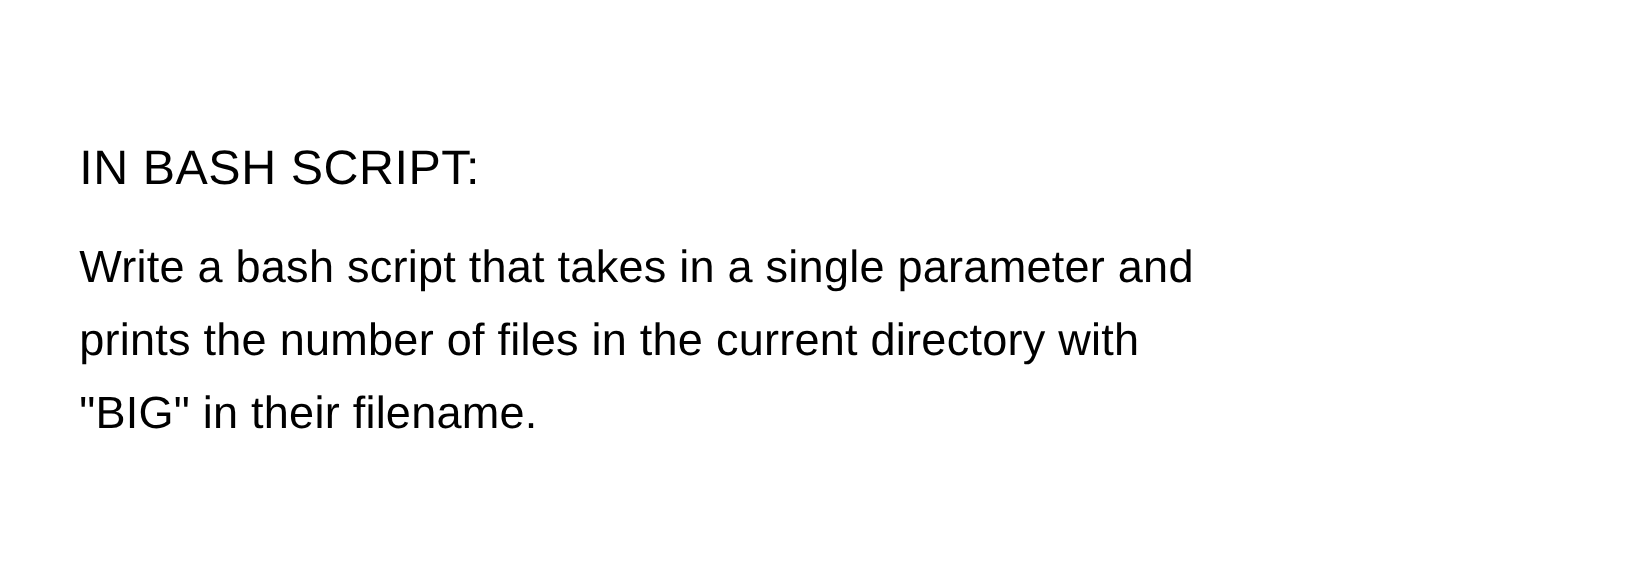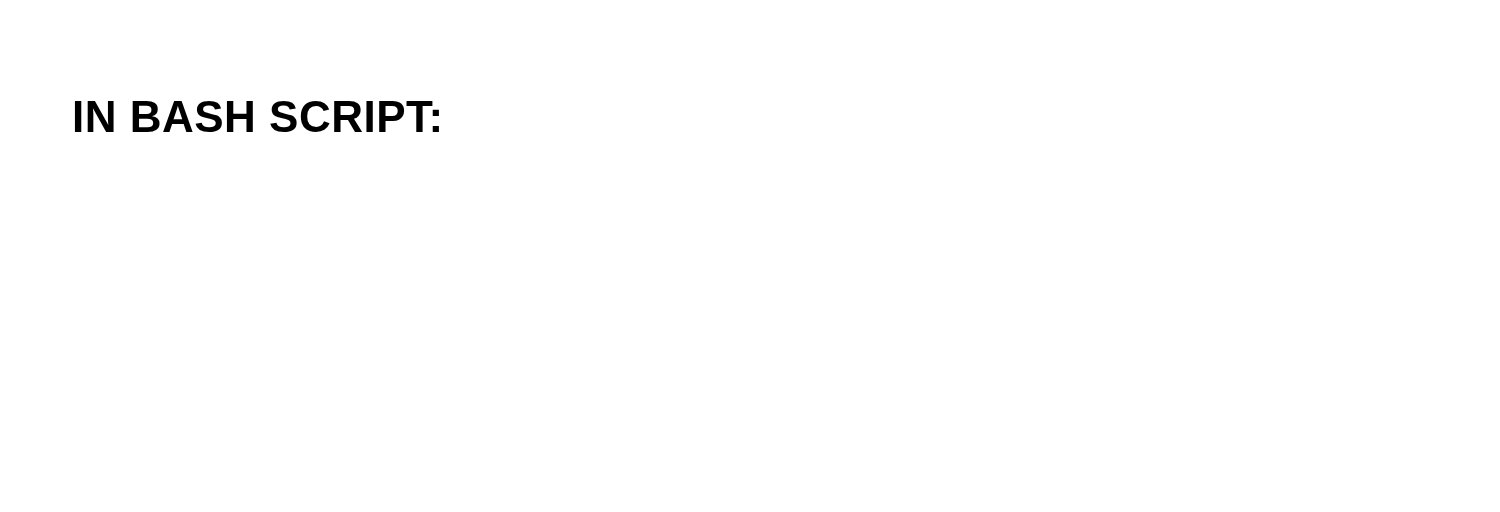--- a/index.html
+++ b/index.html
@@ -13,30 +13,32 @@
       background: #ffffff;
       font-family: -apple-system, BlinkMacSystemFont, "Segoe UI", Helvetica, Arial, sans-serif;
       color: #000000;
     }
     .container {
       padding: 88px 72px 0 72px;
       max-width: 1180px;
     }
     .heading {
       font-size: 44px;
-      font-weight: 700;
+      font-weight: 400;
       letter-spacing: 0.5px;
       line-height: 1.3;
       margin-bottom: 28px;
+      margin-top: 36px;
     }
     .body-text {
       font-size: 41px;
       font-weight: 400;
       line-height: 1.62;
       letter-spacing: 0.2px;
     }
   </style>
 </head>
 <body>
 
 <div class="container">
   <div class="heading">IN BASH SCRIPT:</div>
+  <div class="body-text">Write a bash script that takes in a single parameter and prints the number of files in the current directory with "BIG" in their filename.</div>
 </div>
 
 </body></html>

